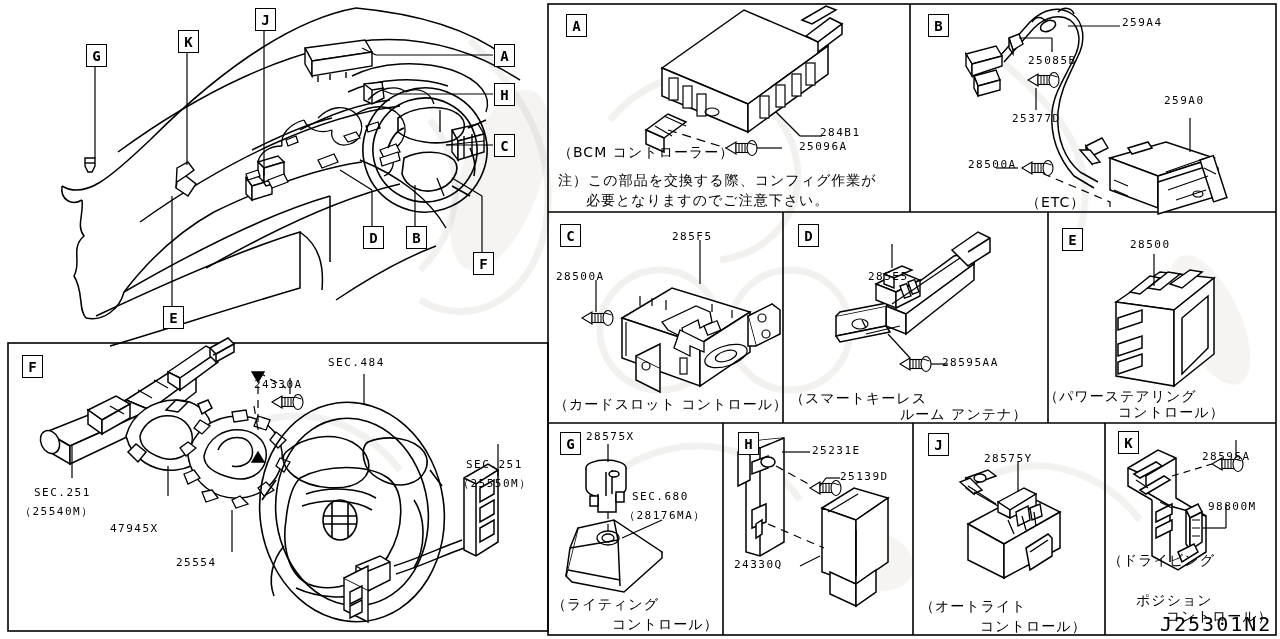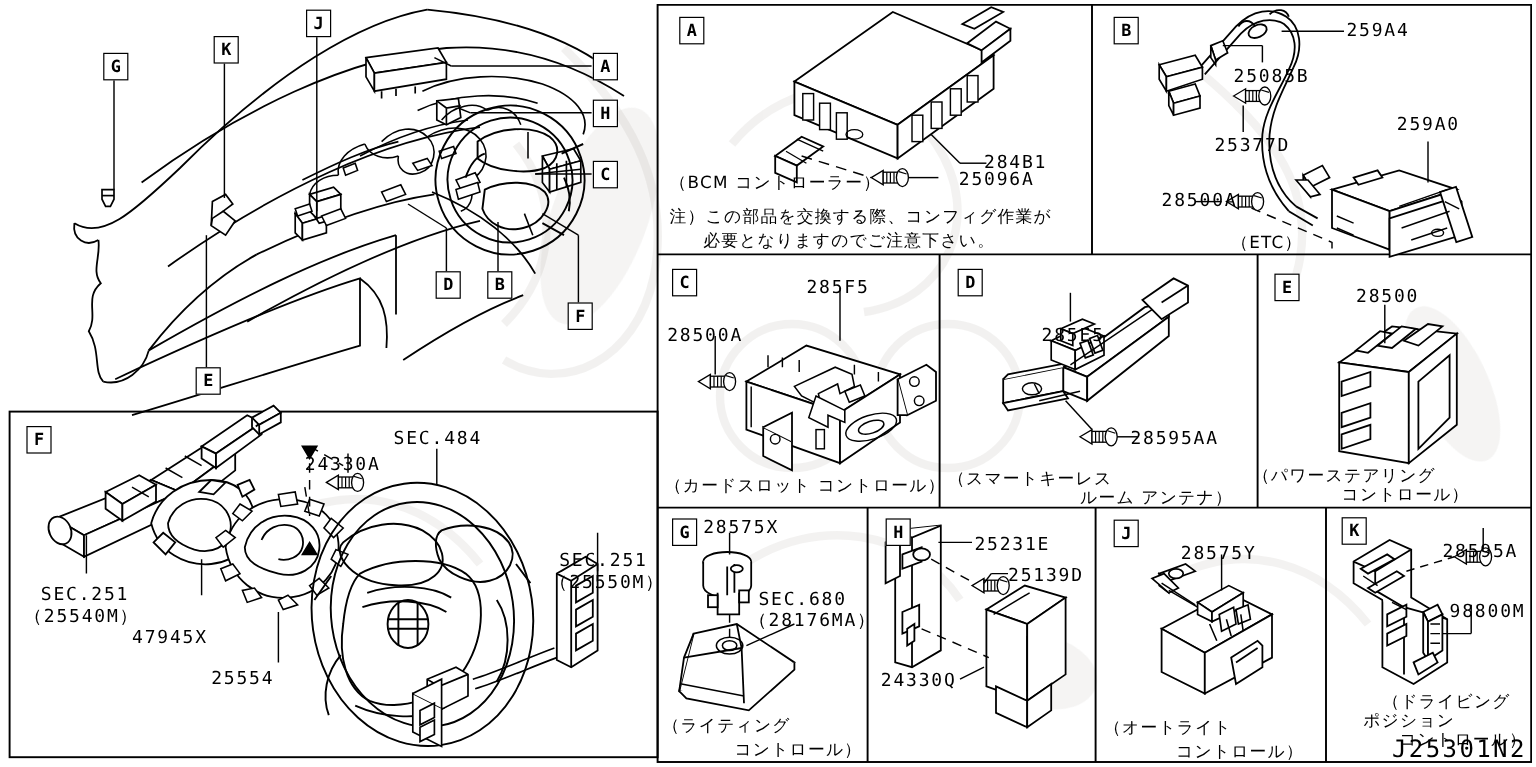--- a/index.html
+++ b/index.html
@@ -2,21 +2,21 @@
 <html><head>
 <meta charset="utf-8">
 <style>
   html,body{margin:0;padding:0;background:#ffffff;}
   body{width:1280px;height:639px;overflow:hidden;
        font-family:"DejaVu Sans","Liberation Sans",sans-serif;color:#000;}
   #root{position:relative;width:1280px;height:639px;background:#fff;}
   .svgwrap{position:absolute;left:0;top:0;width:1280px;height:639px;}
   .lbl{position:absolute;white-space:pre;font-family:"DejaVu Sans Mono","Liberation Mono",monospace;
        letter-spacing:1px;color:#000;}
-  .pn{font-size:15px;letter-spacing:1.5px;}
+  .pn{font-size:11px;letter-spacing:1.5px;}
   .jp{font-size:14px;letter-spacing:1px;font-family:"DejaVu Sans","Liberation Sans",sans-serif;}
   .code{font-size:20px;letter-spacing:2px;margin-left:20px;}
   .keybox{position:absolute;border:1.6px solid #000;width:19px;height:21px;
           display:flex;align-items:center;justify-content:center;
           font-family:"DejaVu Sans Mono","Liberation Mono",monospace;
           font-size:14px;font-weight:bold;background:#fff;line-height:1;}
 </style>
 </head>
 <body>
 
@@ -743,19 +743,19 @@
 <div class="lbl pn" style="left:812px;top:444px;">25231E</div>
 <div class="lbl pn" style="left:840px;top:470px;">25139D</div>
 <div class="lbl pn" style="left:734px;top:558px;">24330Q</div>
 
 <div class="lbl pn" style="left:984px;top:452px;">28575Y</div>
 <div class="lbl jp" style="left:920px;top:598px;">（オートライト</div>
 <div class="lbl jp" style="left:980px;top:618px;">コントロール）</div>
 
 <div class="lbl pn" style="left:1202px;top:450px;">28595A</div>
 <div class="lbl pn" style="left:1208px;top:500px;">98800M</div>
-<div class="lbl jp" style="left:1108px;top:576px;margin-left:44px;">（ドライビング</div>
+<div class="lbl jp" style="left:1108px;top:552px;">（ドライビング</div>
 <div class="lbl jp" style="left:1136px;top:592px;">ポジション</div>
 <div class="lbl jp" style="left:1166px;top:608px;">コントロール）</div>
 
 <div class="lbl code" style="left:1140px;top:612px;">J25301N2</div>
 
 </div>
 
 </body></html>

